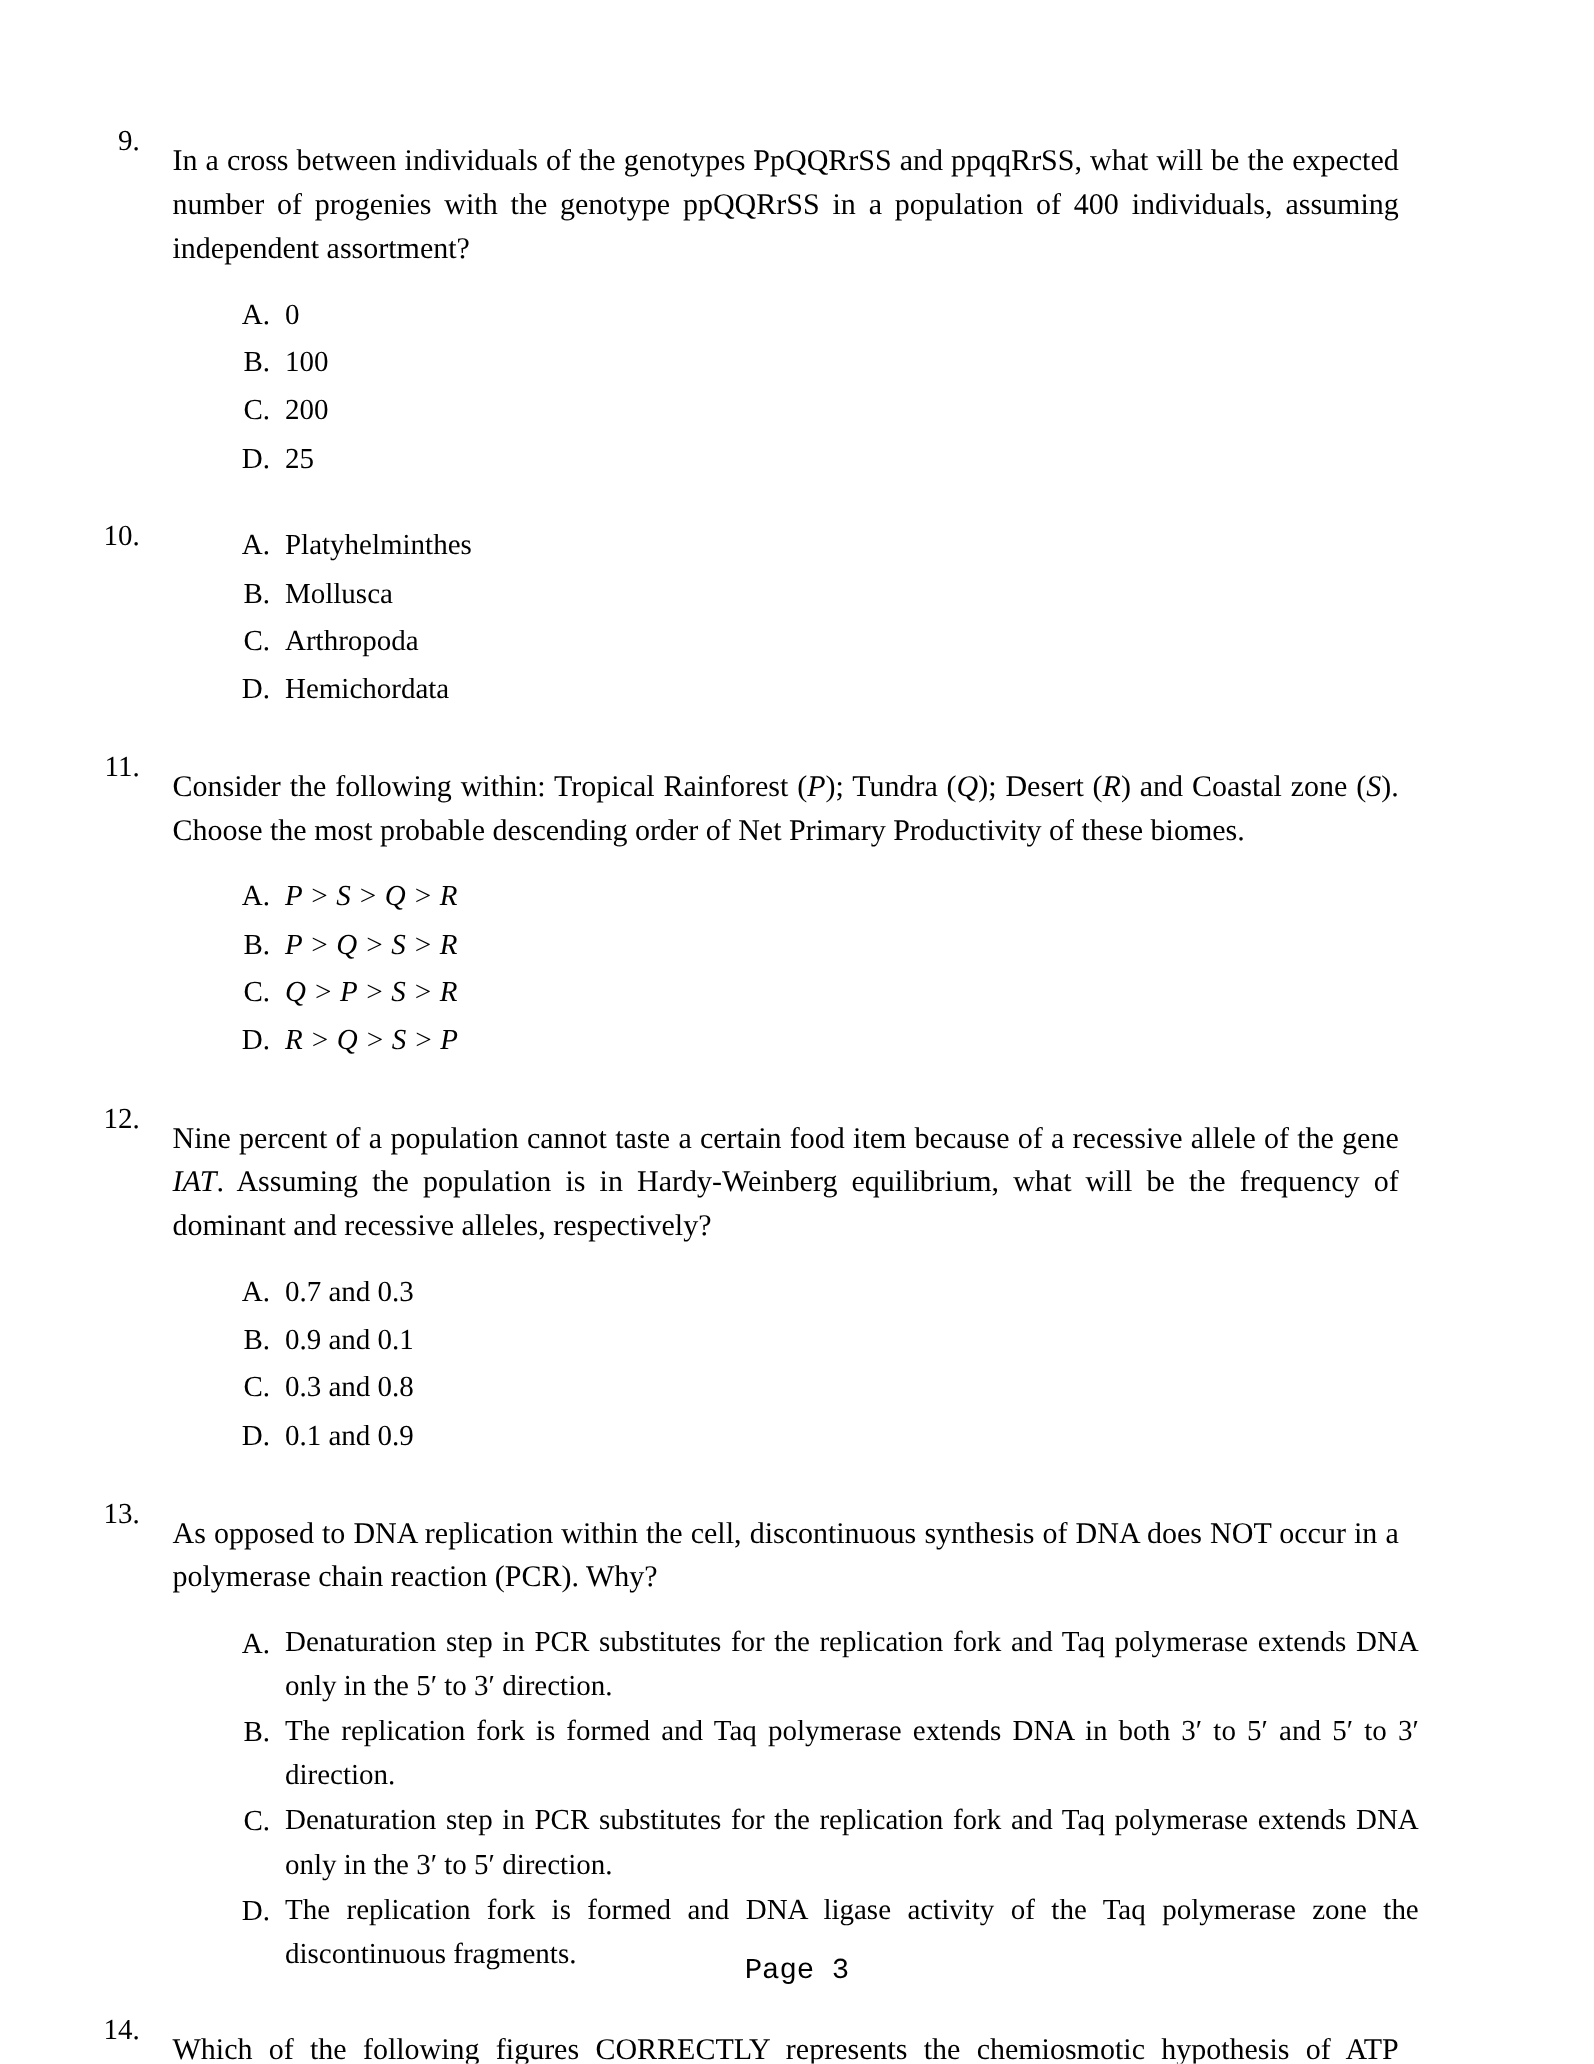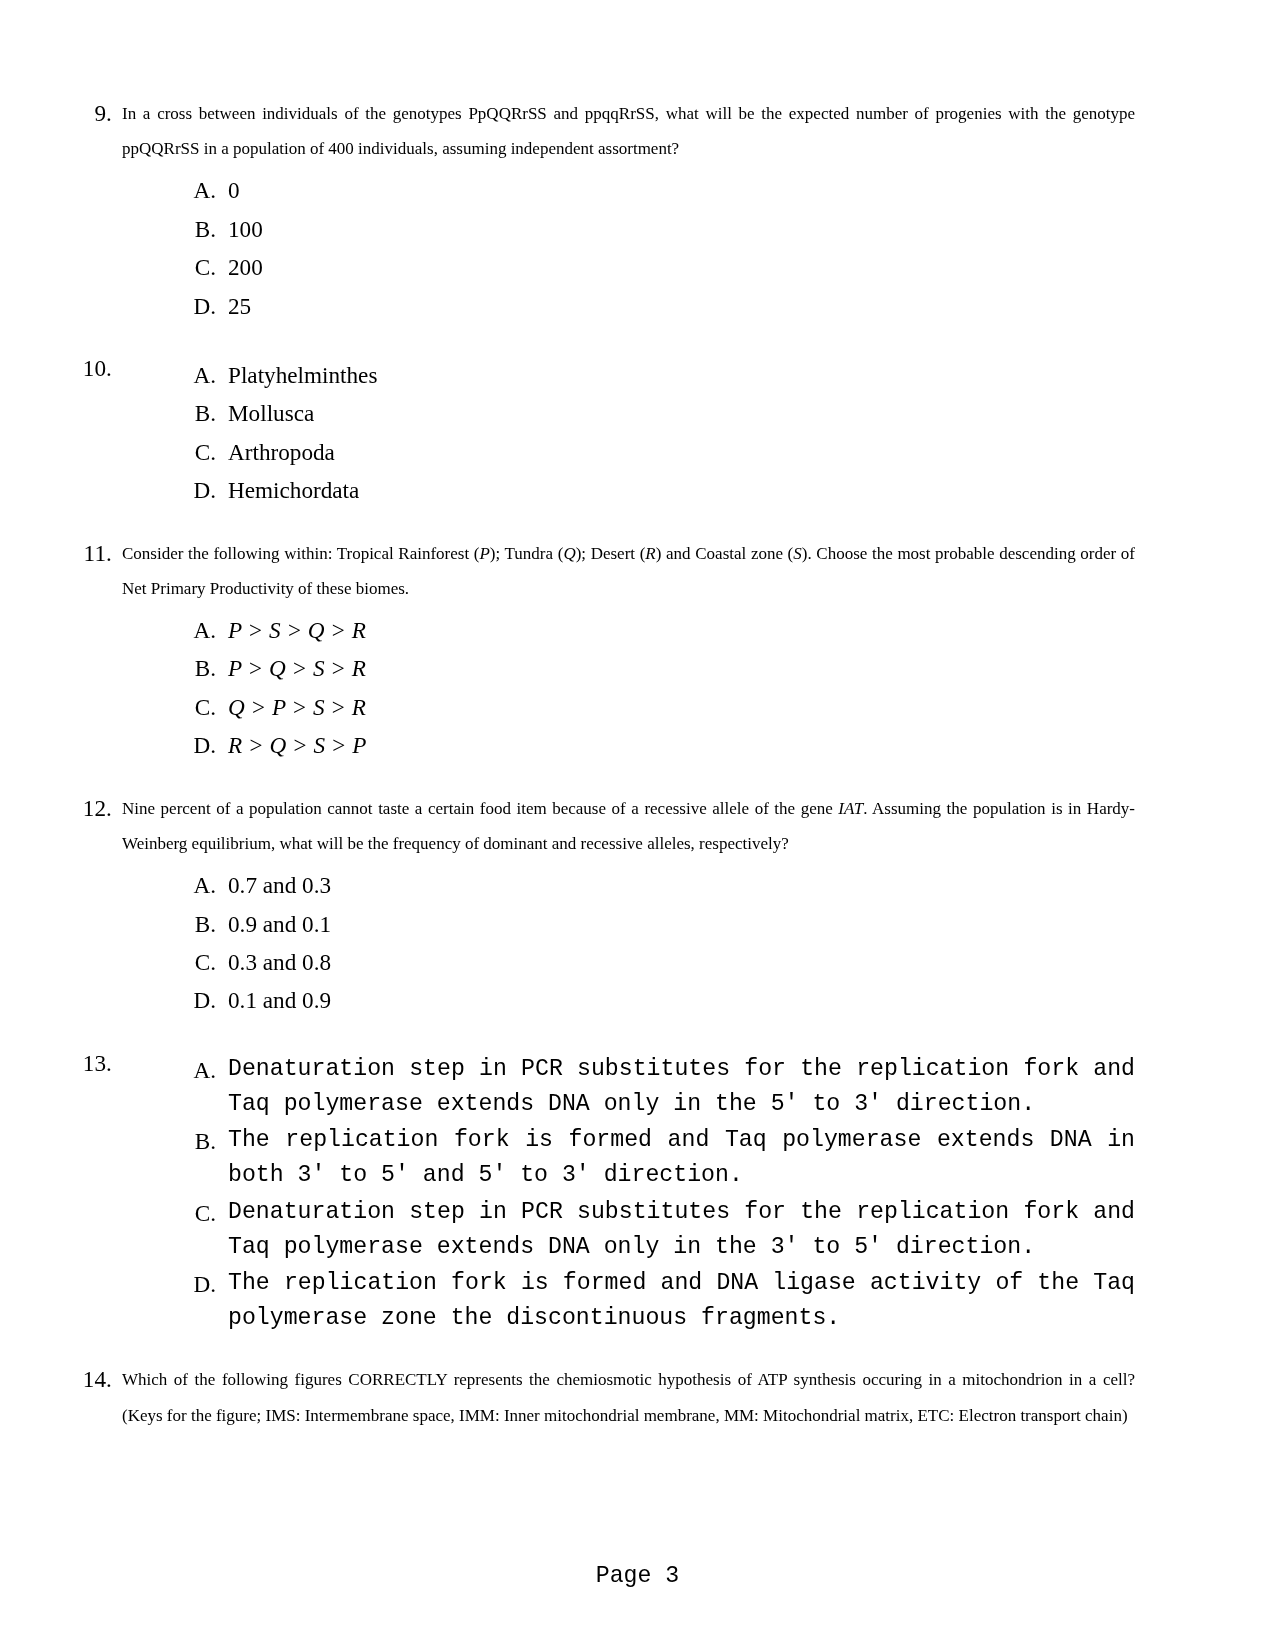--- a/index.html
+++ b/index.html
@@ -38,26 +38,26 @@
     font-size: 23.2px;
     line-height: 35px;
     padding-right: 10px;
     box-sizing: border-box;
     letter-spacing: 0.1px;
   }
   .qbody {
     flex: 1;
   }
   .qtext {
-    font-size: 17px;
+    font-size: 24px;
     line-height: 35.2px;
     text-align: justify;
     text-justify: inter-word;
     hyphens: none;
-    margin: 0;
+    margin: 16px;
   }
 
   
   .options {
     margin: 6px 0 0 0;
     padding: 0;
     list-style: none;
   }
   .opt {
     display: flex;
@@ -76,21 +76,20 @@
   .opttext {
     flex: 1;
     font-size: 23.2px;
     line-height: 37.4px;
     text-align: left;
   }
   .opttext.wrap {
     line-height: 35.2px;
     text-align: justify;
     text-justify: inter-word;
-    font-family: Liberation Mono, monospace;
   }
   
   .optindent {
     padding-left: 62px;
   }
   .optindent-wide {
     padding-left: 62px;
   }
 
   .block-gap { height: 21px; }
@@ -220,20 +219,21 @@
           </li>
         </ul>
       </div>
     </div>
 
     <div class="block-gap"></div>
 
     <div class="qitem">
       <div class="qnum">13.</div>
       <div class="qbody">
+        <p class="qtext">As opposed to DNA replication within the cell, discontinuous synthesis of DNA does NOT occur in a polymerase chain reaction (PCR). Why?</p>
         <ul class="options optindent-wide">
           <li class="opt">
             <span class="optlabel">A.</span>
             <span class="opttext wrap">Denaturation step in PCR substitutes for the replication fork and Taq polymerase extends DNA only in the 5′ to 3′ direction.</span>
           </li>
           <li class="opt">
             <span class="optlabel">B.</span>
             <span class="opttext wrap">The replication fork is formed and Taq polymerase extends DNA in both 3′ to 5′ and 5′ to 3′ direction.</span>
           </li>
           <li class="opt">

